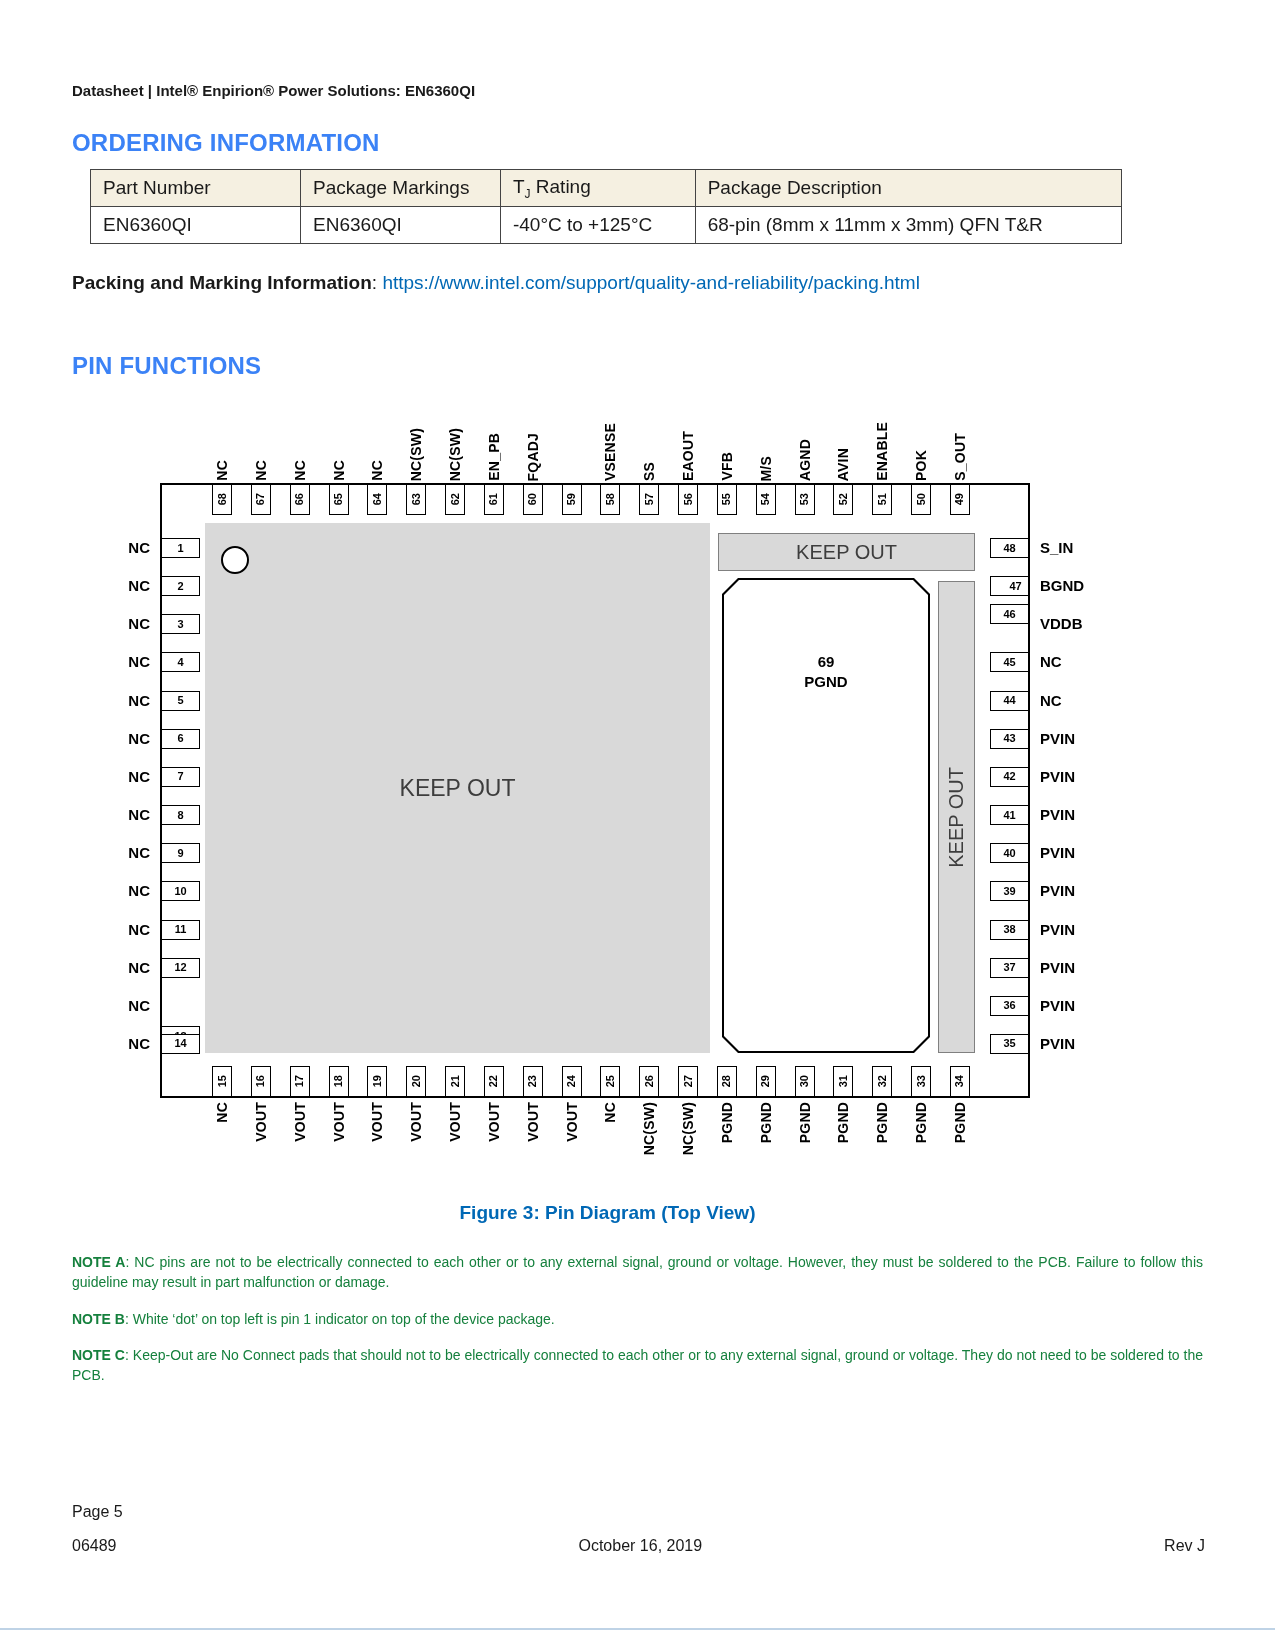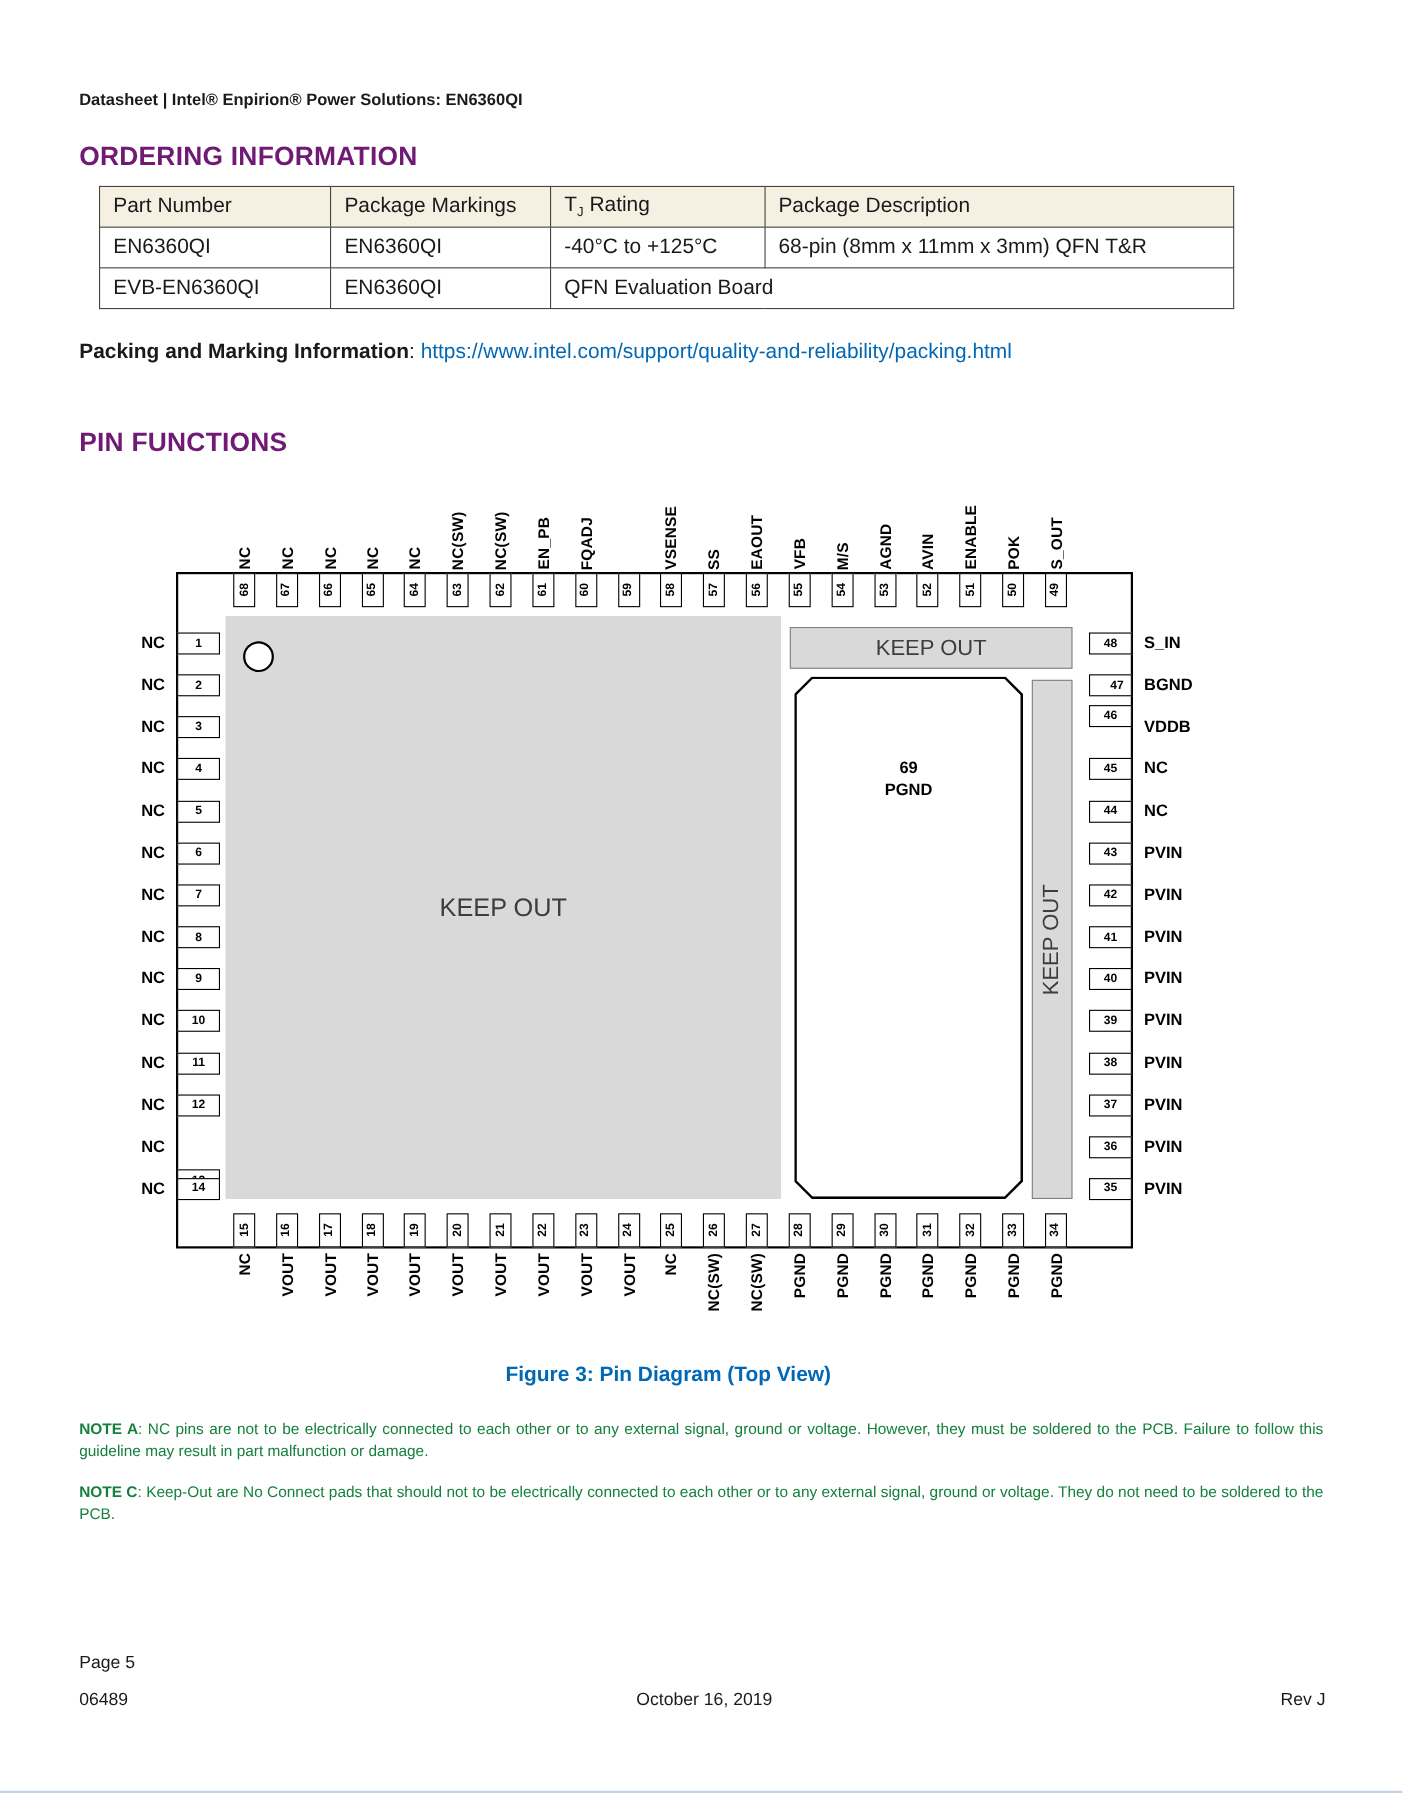--- a/index.html
+++ b/index.html
@@ -5,21 +5,21 @@
   * { margin:0; padding:0; box-sizing:border-box; }
   html,body { background:#fff; }
   body {
     width:1275px; height:1650px; position:relative; overflow:hidden;
     font-family:"Liberation Sans", sans-serif; color:#111;
   }
   .content { padding:82px 72px 0 72px; }
 
   .doc-header { font-size:15px; font-weight:bold; color:#1a1a1a; }
 
-  h1.section { color:#701a75; font-size:24px; font-weight:bold; margin-top:30px; letter-spacing:0.2px; }
+  h1.section { color:#3b82f6; font-size:24px; font-weight:bold; margin-top:30px; letter-spacing:0.2px; }
 
   table.order { border-collapse:collapse; margin:12px 0 0 18px; width:1032px; font-size:19px; table-layout:fixed; }
   table.order th, table.order td {
     border:1.6px solid #444; padding:4px 12px; text-align:left;
     font-weight:normal; height:37px; vertical-align:middle; color:#1a1a1a;
   }
   table.order th { background:#F5F0E1; }
   table.order .c1 { width:205px; } table.order .c2 { width:195px; }
   table.order .c3 { width:190px; } table.order .c4 { width:416px; }
   sub.tj { font-size:12px; }
@@ -99,25 +99,20 @@
         <th class="c1">Part Number</th>
         <th class="c2">Package Markings</th>
         <th class="c3"><span>T</span><sub class="tj">J</sub><span> Rating</span></th>
         <th class="c4">Package Description</th>
       </tr>
       <tr>
         <td>EN6360QI</td>
         <td>EN6360QI</td>
         <td>-40°C to +125°C</td>
         <td>68-pin (8mm x 11mm x 3mm) QFN T&amp;R</td>
-      </tr>
-      <tr>
-        <td>EVB-EN6360QI</td>
-        <td>EN6360QI</td>
-        <td colspan="2">QFN Evaluation Board</td>
       </tr>
     </tbody>
   </table>
 
   <p class="packing"><b>Packing and Marking Information</b><span>: </span><a class="link" href="#">https://www.intel.com/support/quality-and-reliability/packing.html</a></p>
 
   <h1 class="section pinfun">PIN FUNCTIONS</h1>
 
   <div class="diagram">
     <div class="package" id="package">
@@ -488,20 +483,21 @@
         <div class="pin-box h" style="top: 548.95px; right: -1px;">
           <span class="pin-num">35</span>
         </div>
         <div class="side-label r" style="top: 548.95px;">PVIN</div>
       </div>
   </div>
 
   <div class="figure-caption">Figure 3: Pin Diagram (Top View)</div>
 
   <p class="note first"><b>NOTE A</b><span>: NC pins are not to be electrically connected to each other or to any external signal, ground or voltage. However, they must be soldered to the PCB. Failure to follow this guideline may result in part malfunction or damage.</span></p>
+  <p class="note"><b>NOTE B</b><span>: White ‘dot’ on top left is pin 1 indicator on top of the device package.</span></p>
   <p class="note"><b>NOTE C</b><span>: Keep-Out are No Connect pads that should not to be electrically connected to each other or to any external signal, ground or voltage. They do not need to be soldered to the PCB.</span></p>
 
 </div>
 
 <div class="page-num">Page 5</div>
 <div class="footer-row">
   <span>06489</span>
   <span>October 16, 2019</span>
   <span>Rev J</span>
 </div>

